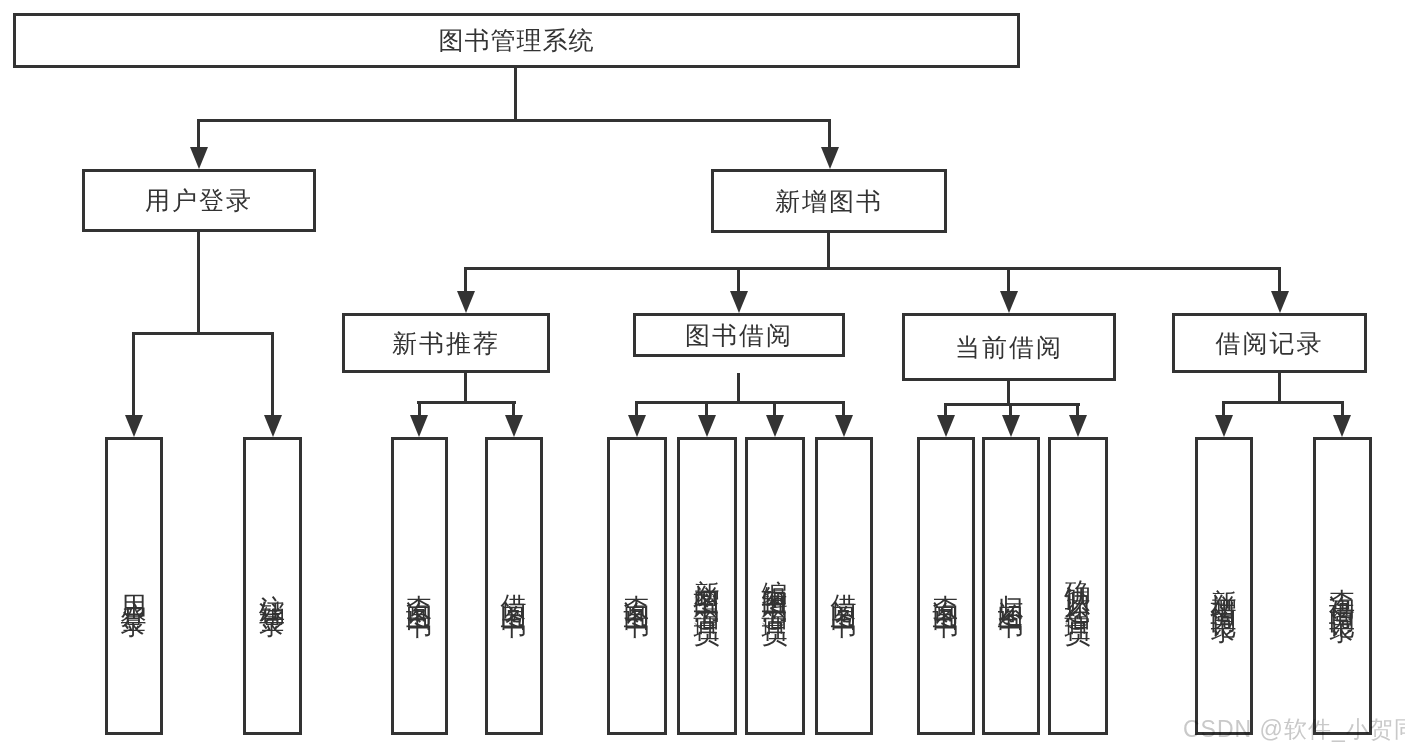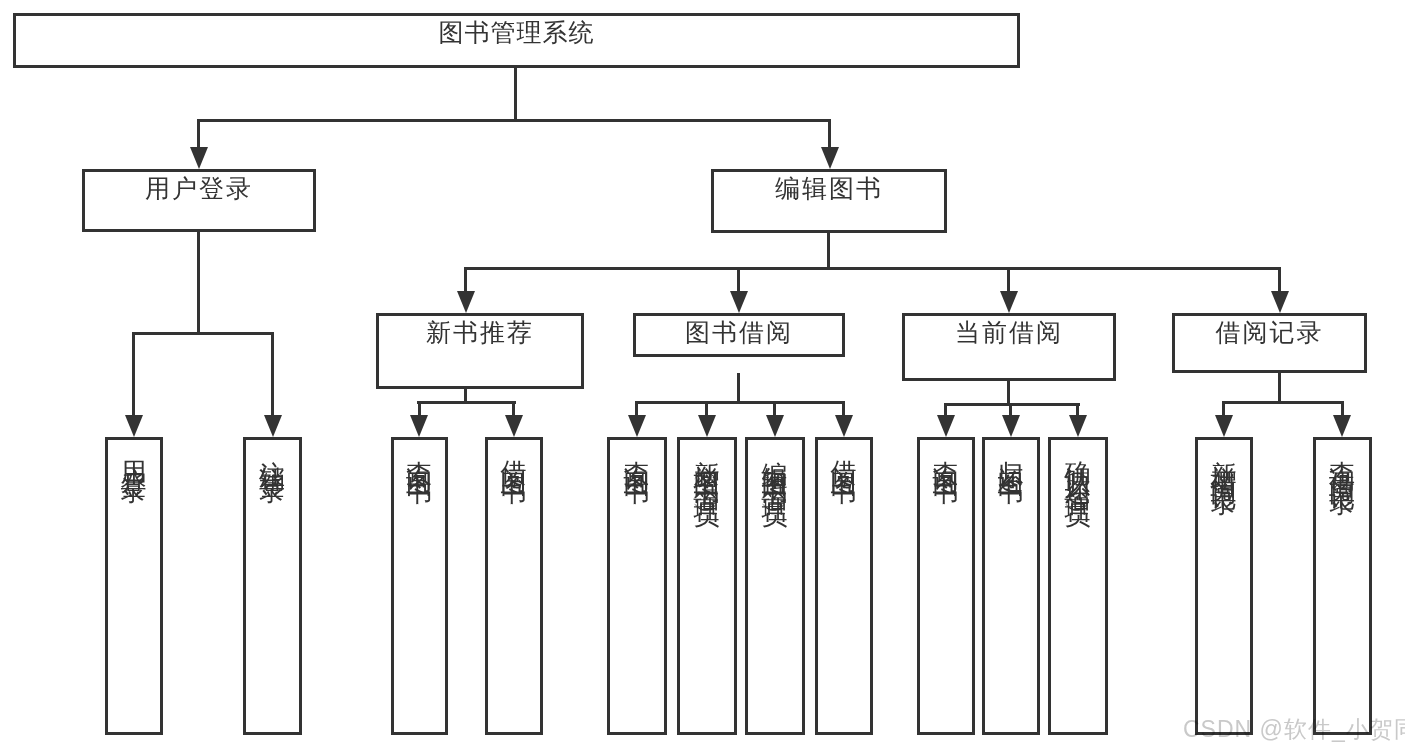--- a/index.html
+++ b/index.html
@@ -15,21 +15,21 @@
     background:var(--bg);
     font-family:"Liberation Sans","DejaVu Sans",sans-serif;
     overflow:hidden;
   }
   .box{
     position:absolute;
     box-sizing:border-box;
     border:3px solid var(--line);
     background:#fff;
     display:flex;
-    align-items:flex-start;
+    align-items:center;
     justify-content:center;
     z-index:2;
   }
   .box span{
     color:var(--text);
     white-space:nowrap;
   }
   .h span{
     font-size:25px;
     letter-spacing:2px;
@@ -130,24 +130,24 @@
   <div class="arr" style="left:1333px;top:415px"></div>
 
   <div class="box h root" style="left:13px;top:13px;width:1007px;height:55px">
     <span>图书管理系统</span>
   </div>
 
   <div class="box h" style="left:82px;top:169px;width:234px;height:63px">
     <span>用户登录</span>
   </div>
   <div class="box h" style="left:711px;top:169px;width:236px;height:64px">
-    <span>编辑图书</span>
-  </div>
-
-  <div class="box h" style="left:376px;top:313px;width:208px;height:76px">
+    <span>新增图书</span>
+  </div>
+
+  <div class="box h" style="left:342px;top:313px;width:208px;height:60px">
     <span>新书推荐</span>
   </div>
   <div class="box h" style="left:633px;top:313px;width:212px;height:44px">
     <span>图书借阅</span>
   </div>
   <div class="box h" style="left:902px;top:313px;width:214px;height:68px">
     <span>当前借阅</span>
   </div>
   <div class="box h" style="left:1172px;top:313px;width:195px;height:60px">
     <span>借阅记录</span>

